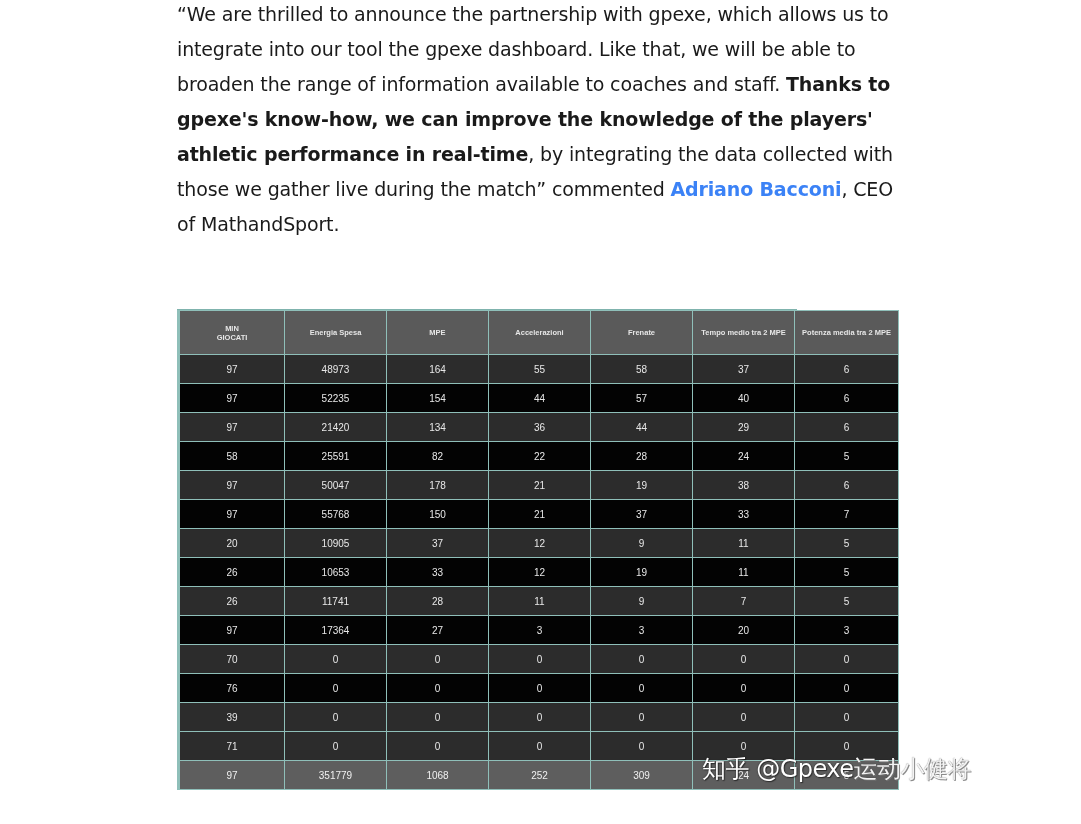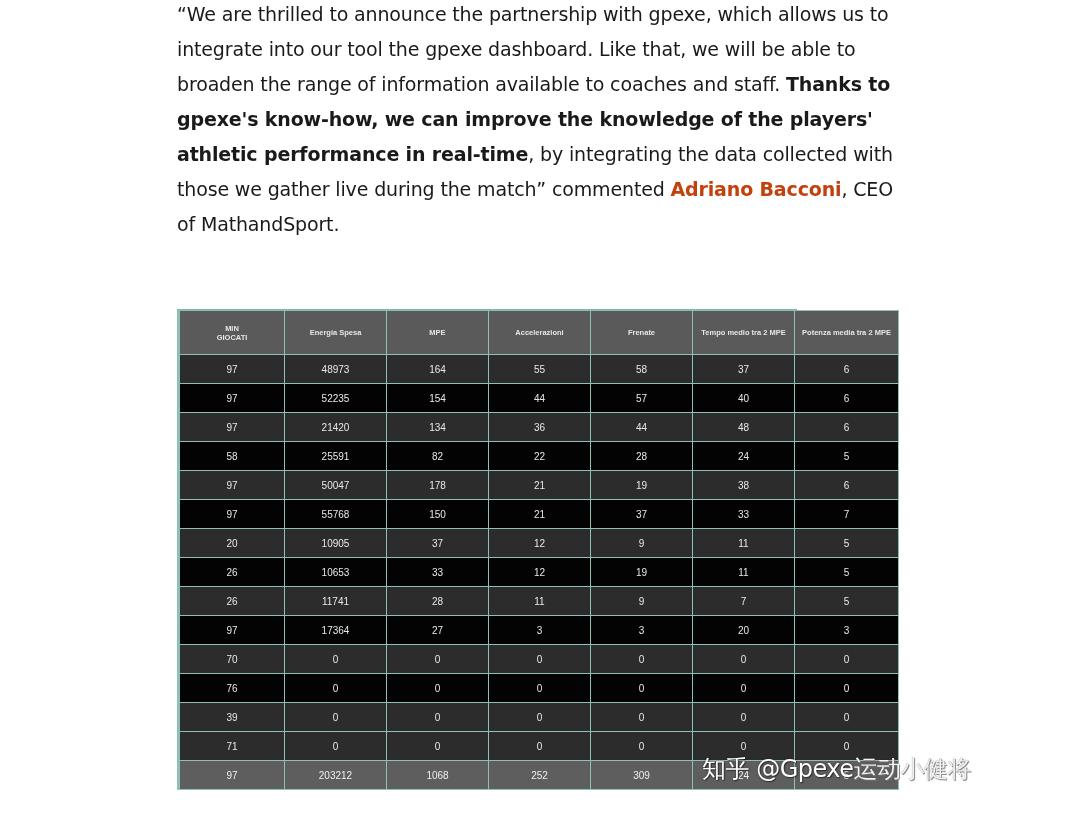--- a/index.html
+++ b/index.html
@@ -20,21 +20,21 @@
       top: -3px;
       width: 725px;
       font-family: "DejaVu Sans", sans-serif;
       font-size: 19px;
       line-height: 35px;
       color: #1a1a1a;
       letter-spacing: -0.15px;
     }
     .article p { margin: 0; }
     .article b { font-weight: bold; color: #1a1a1a; }
-    .article a { color: #c2410c; font-weight: bold; text-decoration: none; }
+    .article a { color: #3b82f6; font-weight: bold; text-decoration: none; }
 
     .table-wrap {
       position: absolute;
       left: 177px;
       top: 309px;
       width: 620px;
       background: #7fb3ad;
       padding-top: 1px;
     }
     table.stats {
@@ -131,21 +131,21 @@
           <td>57</td>
           <td>40</td>
           <td>6</td>
         </tr>
         <tr class="odd">
           <td>97</td>
           <td>21420</td>
           <td>134</td>
           <td>36</td>
           <td>44</td>
-          <td>48</td>
+          <td>29</td>
           <td>6</td>
         </tr>
         <tr class="even">
           <td>58</td>
           <td>25591</td>
           <td>82</td>
           <td>22</td>
           <td>28</td>
           <td>24</td>
           <td>5</td>
@@ -235,21 +235,21 @@
           <td>71</td>
           <td>0</td>
           <td>0</td>
           <td>0</td>
           <td>0</td>
           <td>0</td>
           <td>0</td>
         </tr>
         <tr class="total">
           <td>97</td>
-          <td>203212</td>
+          <td>351779</td>
           <td>1068</td>
           <td>252</td>
           <td>309</td>
           <td>24</td>
           <td>5</td>
         </tr>
       </tbody>
   </table>
 </div>
 

